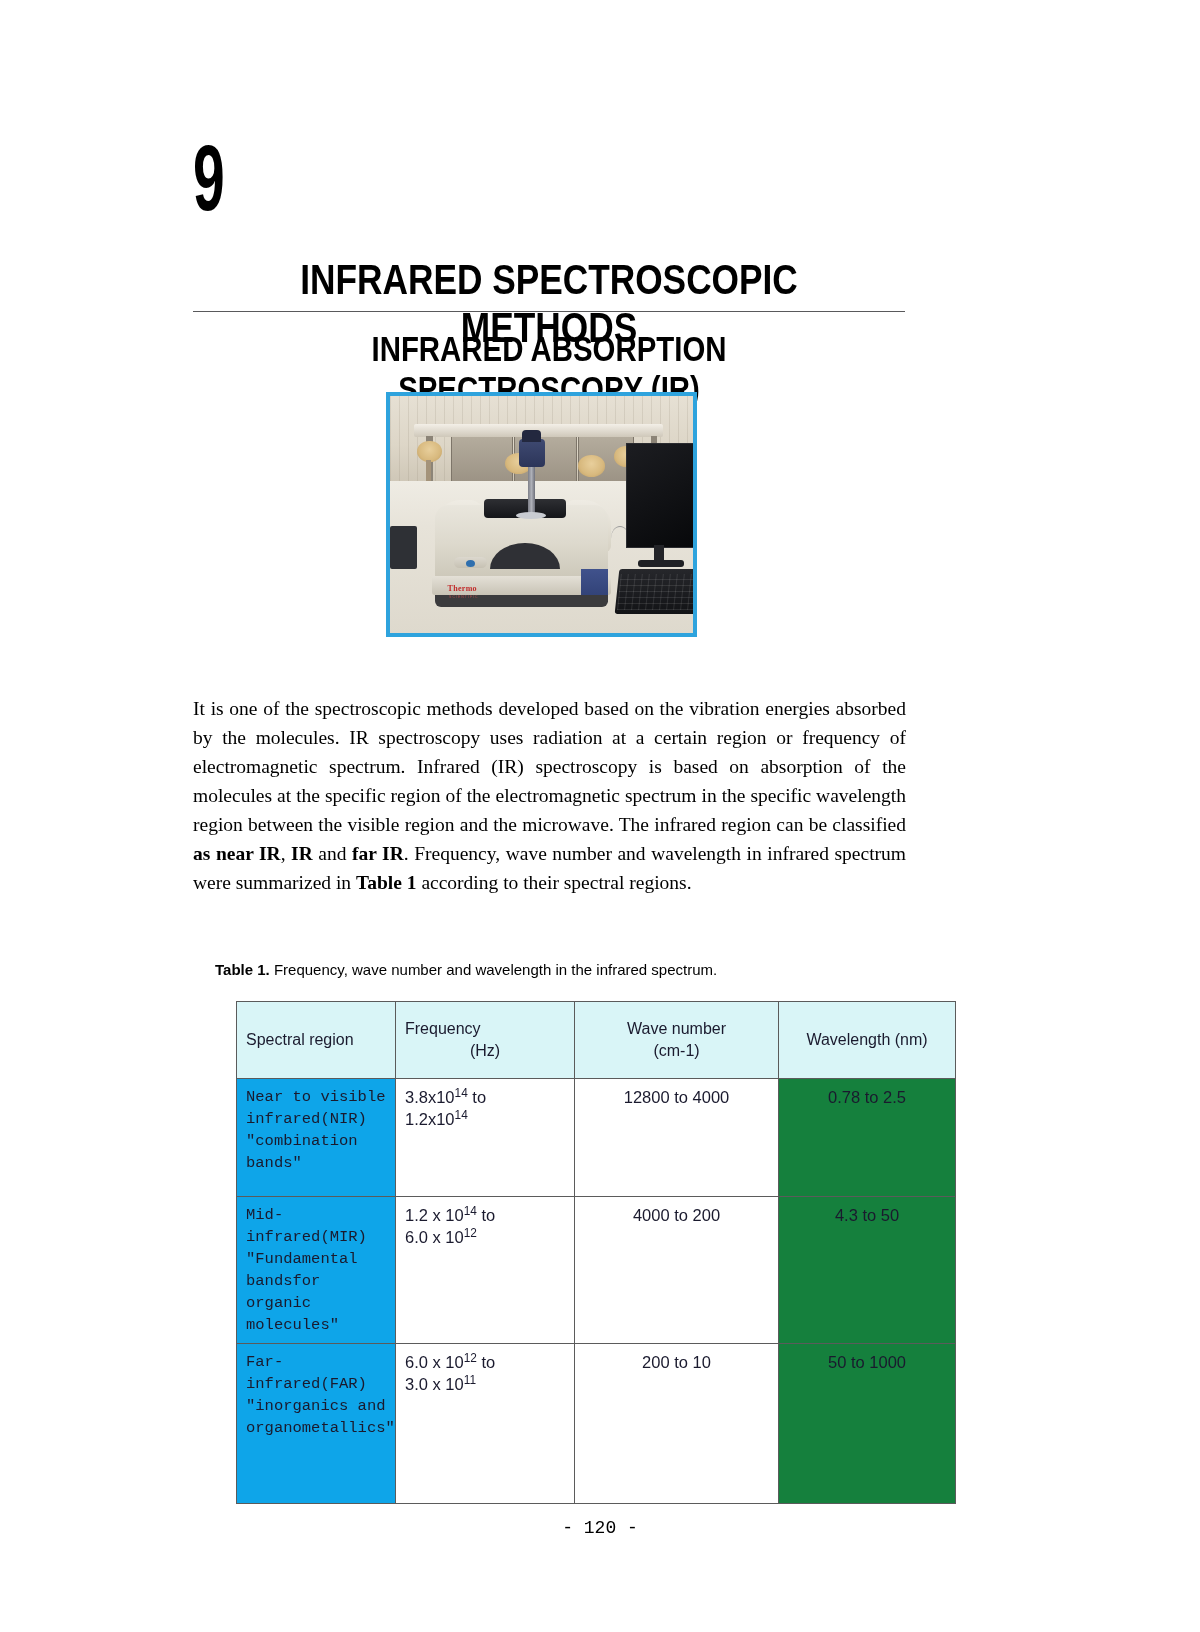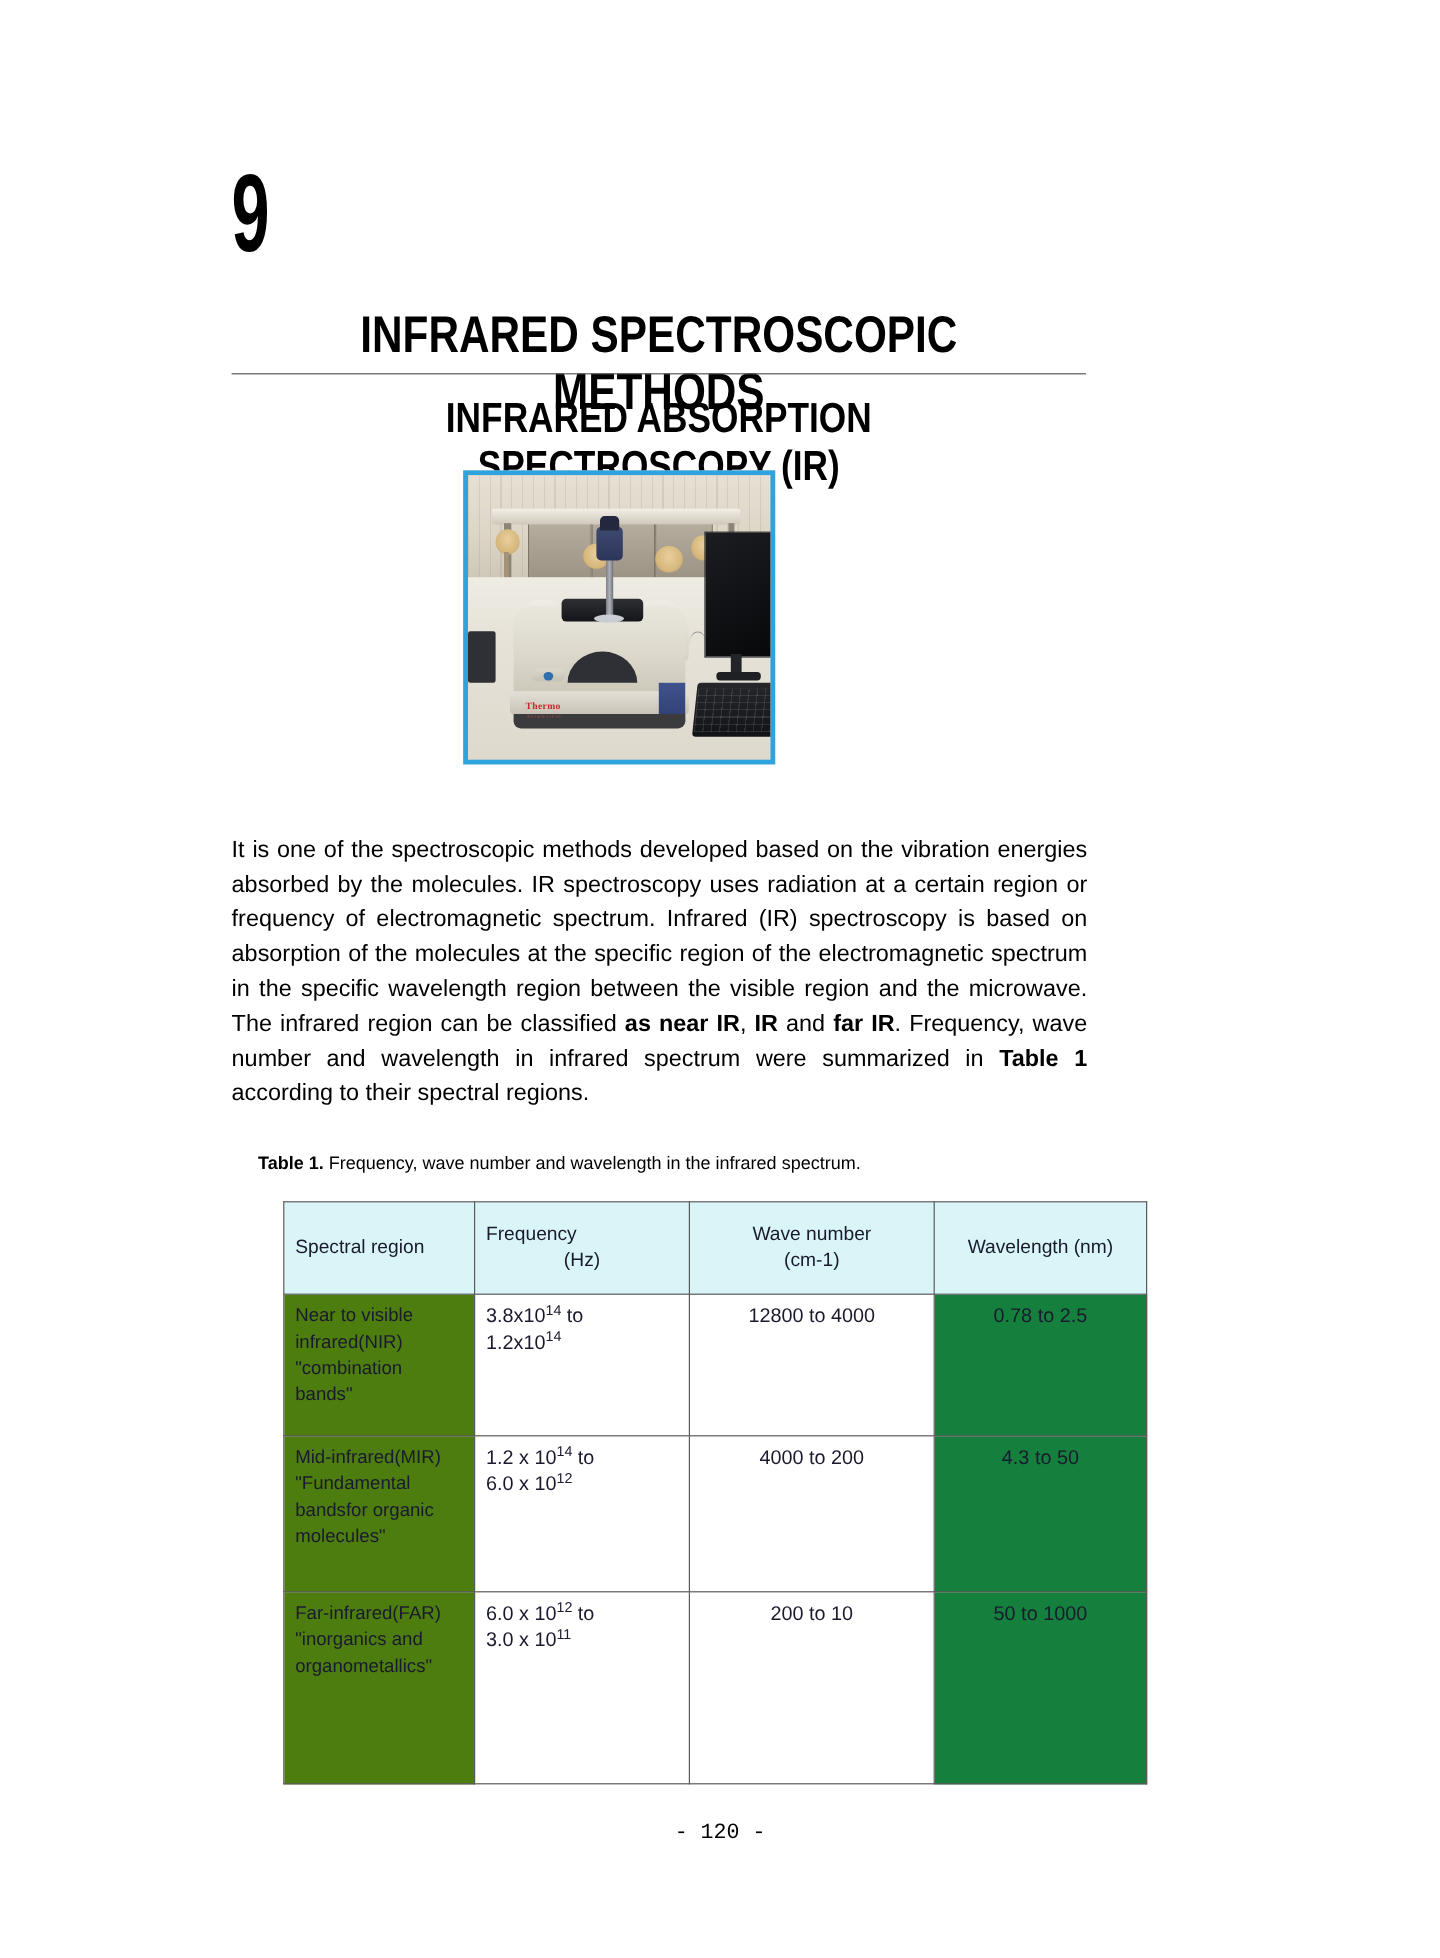--- a/index.html
+++ b/index.html
@@ -77,21 +77,21 @@
     transform: scaleX(0.84);
     transform-origin: center top;
     color: #000;
   }
 
   
   .figure {
     position: absolute;
     left: 386px;
     top: 392px;
-    width: 260px;
+    width: 311px;
     height: 245px;
     border: 4px solid #2ea3dd;
     box-sizing: border-box;
     background: #d9d5cd;
     overflow: hidden;
   }
   .photo {
     position: absolute;
     left: 0; top: 0;
     width: 100%;
@@ -266,20 +266,21 @@
   .body-par {
     position: absolute;
     left: 193px;
     top: 694px;
     width: 713px;
     text-align: justify;
     text-justify: inter-word;
     font-size: 19.5px;
     line-height: 29px;
     color: #000;
+    font-family: Liberation Serif, serif;
   }
   .body-par b { font-weight: 700; }
 
   
   .table-caption {
     position: absolute;
     left: 215px;
     top: 958px;
     width: 690px;
     font-size: 15px;
@@ -307,24 +308,25 @@
     line-height: 22px;
   }
   .data-table thead th {
     background: #d9f5f7;
     height: 62px;
     vertical-align: middle;
   }
   .th-left { text-align: left; }
   .th-center { text-align: center; }
   .col-region {
-    background: #4d7c0f;
+    background: #0ea5e9;
     text-align: left;
     font-size: 15.5px;
     line-height: 21px;
+    font-family: Liberation Mono, monospace;
   }
   .col-freq {
     background: #ffffff;
     text-align: left;
     font-size: 16.5px;
     line-height: 25px;
   }
   .col-wave {
     background: #ffffff;
     text-align: center;

